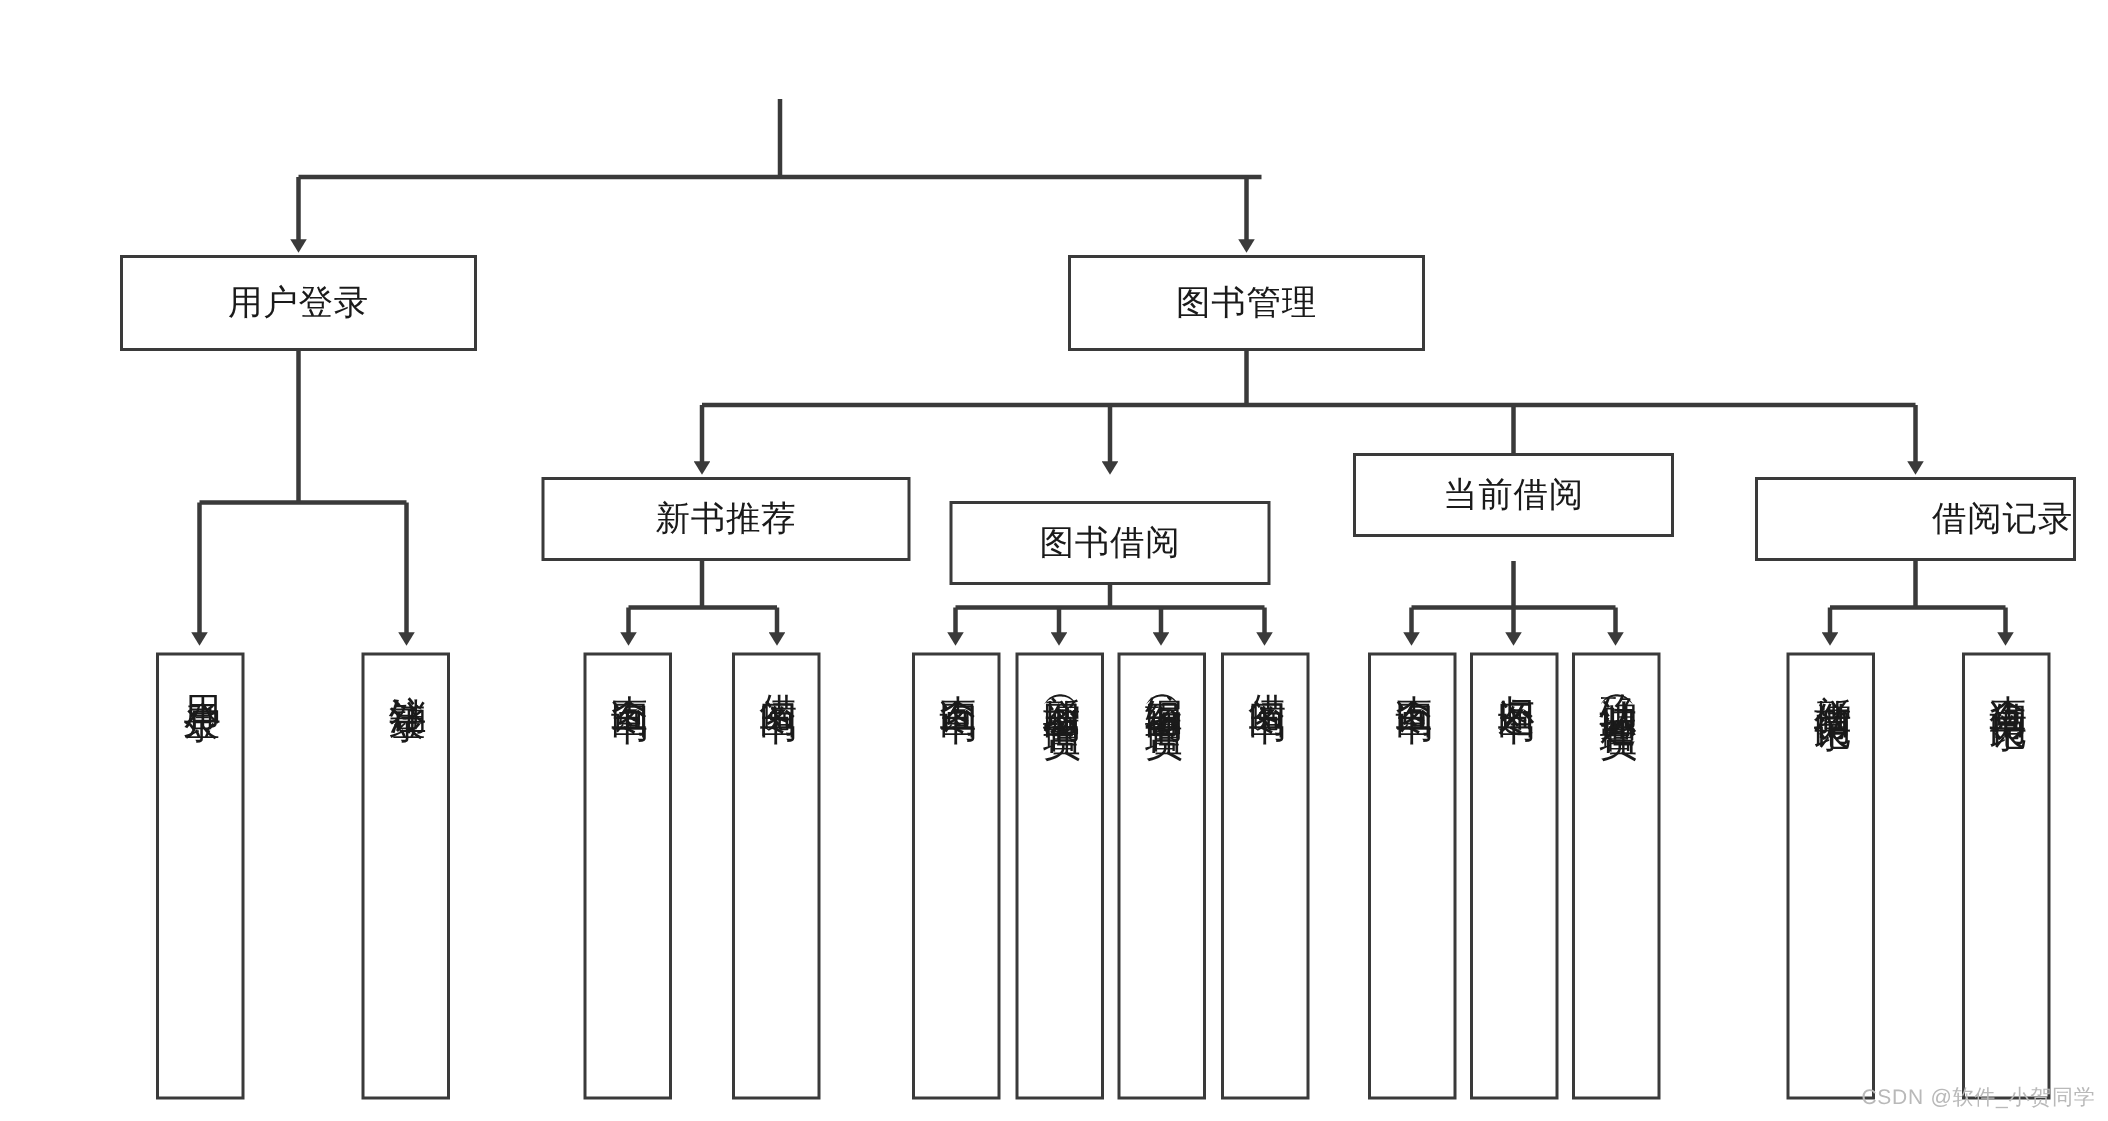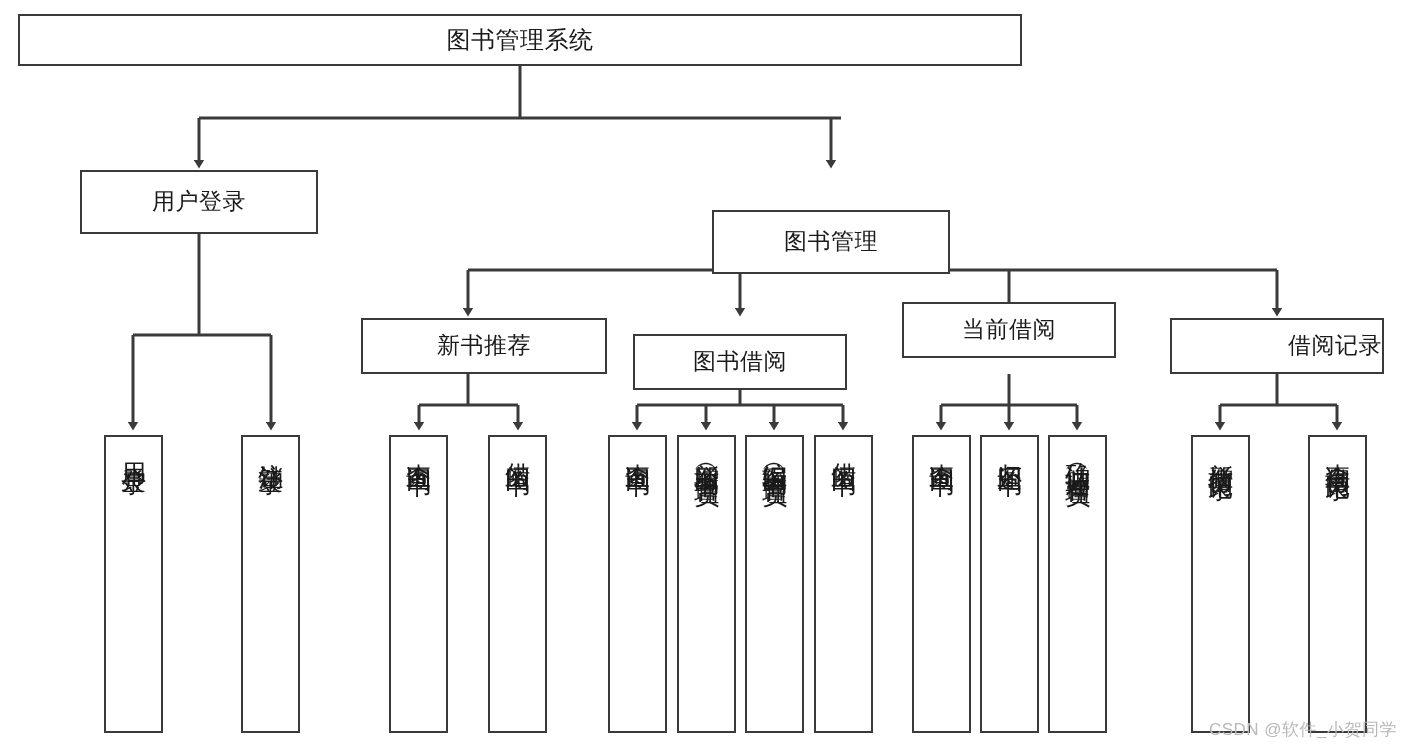--- a/index.html
+++ b/index.html
@@ -58,21 +58,21 @@
     text-orientation: upright;
     font-size: 25px;
     line-height: 1.42;
     letter-spacing: 3px;
     white-space: nowrap;
   }
   .watermark {
     position: absolute;
     right: 8px;
     bottom: 6px;
-    font-size: 17px;
+    font-size: 14px;
     color: #b9b9b9;
     white-space: nowrap;
     letter-spacing: 0.5px;
   }
 </style>
 </head>
 <body>
 
 <div id="stage">
 
@@ -120,28 +120,25 @@
       <path d="M1009,405 L1009,422" marker-end="url(#arrow)"></path>
       <path d="M1077,405 L1077,422" marker-end="url(#arrow)"></path>
 
       <path d="M1277,374 L1277,405"></path>
       <path d="M1220,405 L1337,405"></path>
       <path d="M1220,405 L1220,422" marker-end="url(#arrow)"></path>
       <path d="M1337,405 L1337,422" marker-end="url(#arrow)"></path>
     </g>
   </svg>
 
-  <div class="node horiz root" style="left:18px; top:14px; width:1004px; height:52px;">
-    <span class="label">图书管理系统</span>
-  </div>
 
   <div class="node horiz" style="left:80px; top:170px; width:238px; height:64px;">
     <span class="label">用户登录</span>
   </div>
-  <div class="node horiz" style="left:712px; top:170px; width:238px; height:64px;margin-top:40px;">
+  <div class="node horiz" style="left:712px; top:170px; width:238px; height:64px;">
     <span class="label">图书管理</span>
   </div>
 
   <div class="node horiz" style="left:361px; top:318px; width:246px; height:56px;">
     <span class="label">新书推荐</span>
   </div>
   <div class="node horiz" style="left:633px; top:334px; width:214px; height:56px;">
     <span class="label">图书借阅</span>
   </div>
   <div class="node horiz" style="left:902px; top:302px; width:214px; height:56px;">

